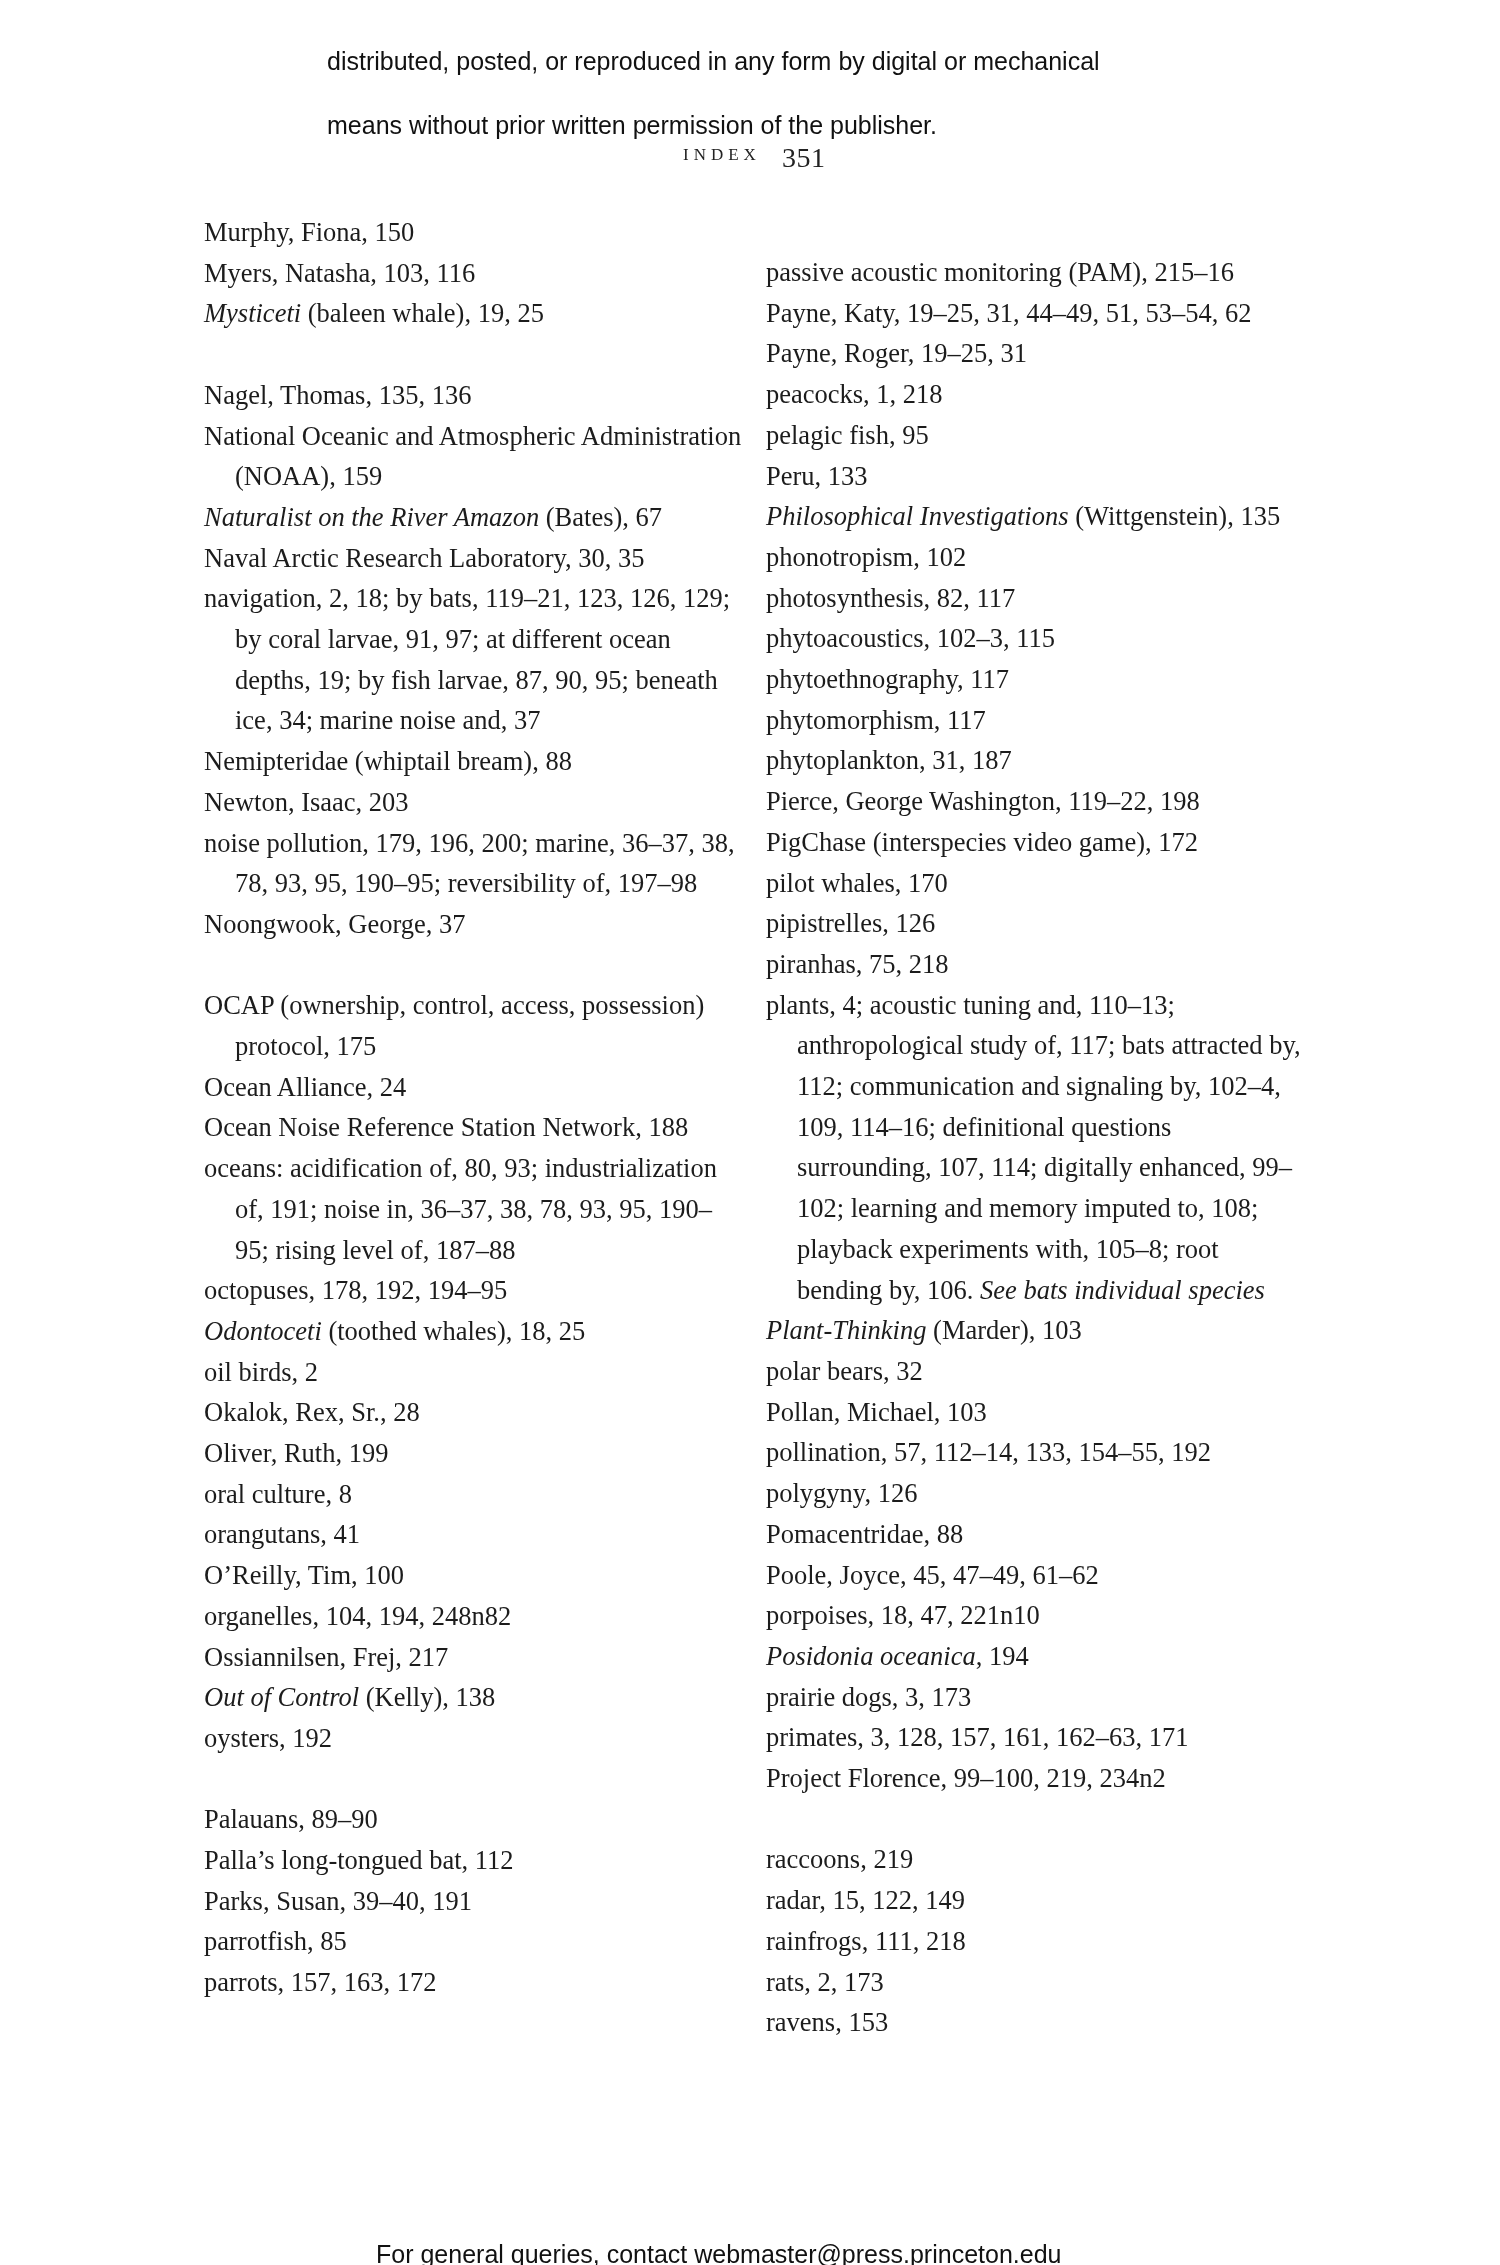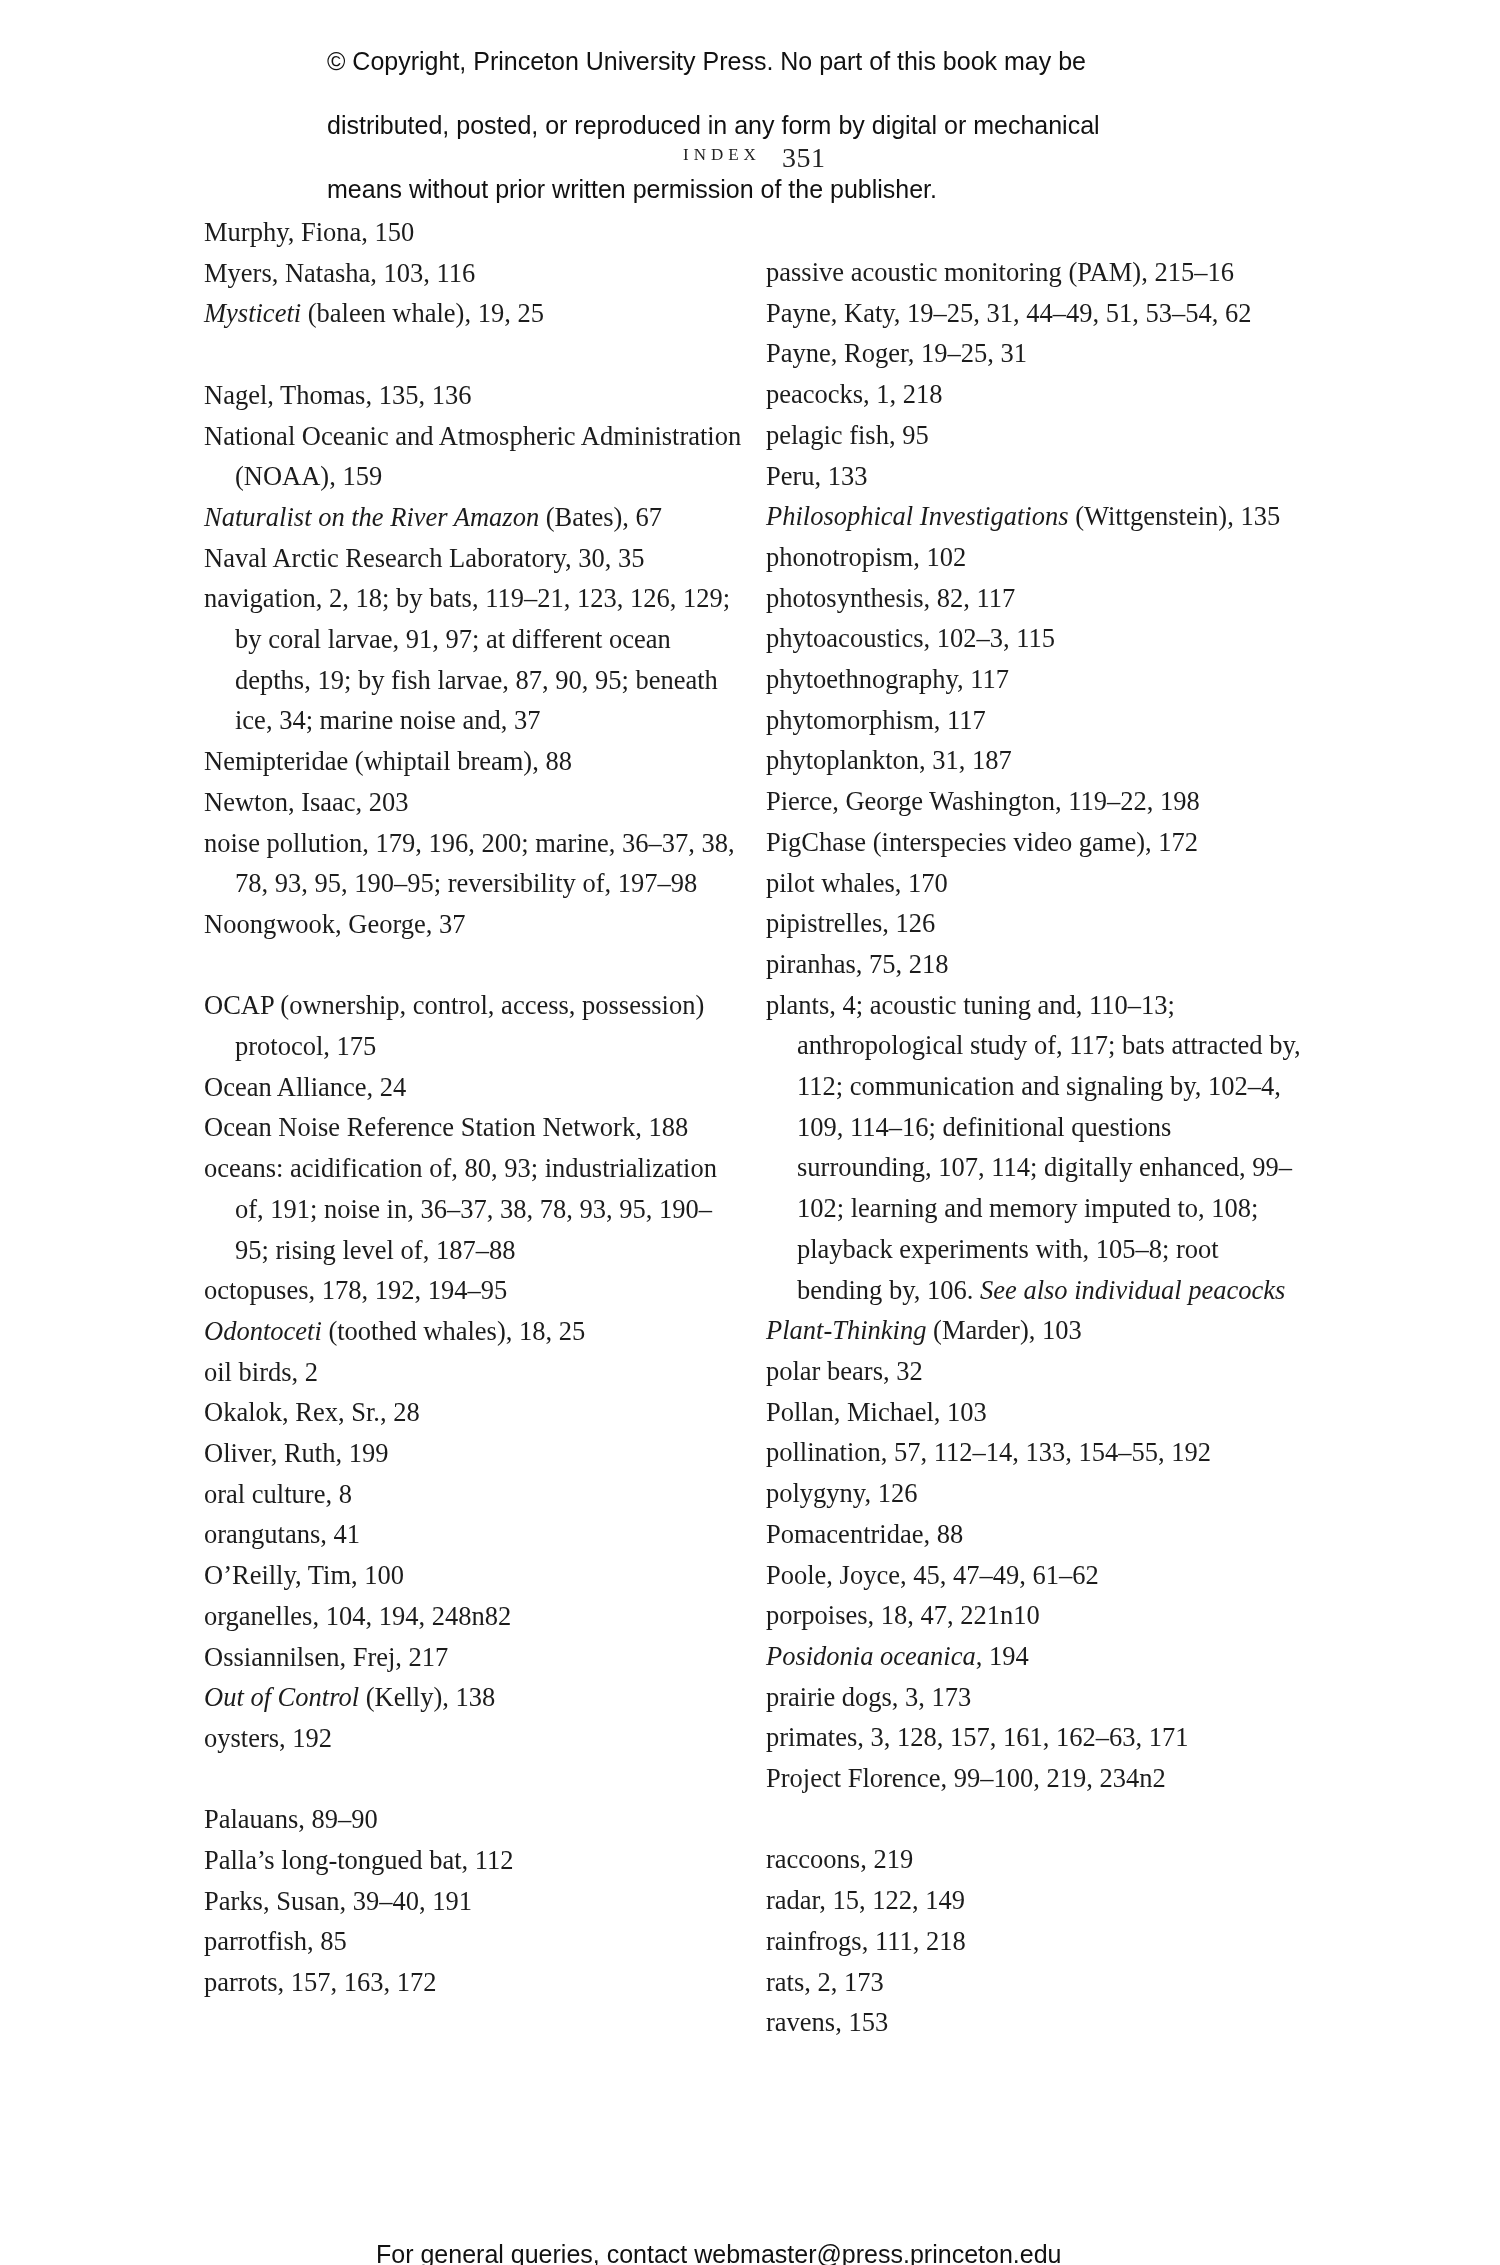--- a/index.html
+++ b/index.html
@@ -31,21 +31,20 @@
   .entry i { font-style: italic; }
   .footer {
     position: absolute; left: 376px; top: 2203px;
     font-family: "Liberation Sans", sans-serif; font-size: 25px; line-height: 32px; color: #111; margin-top: 35px;
   }
 </style>
 </head>
 <body>
 
 <div class="copyright">
-  <div>© Copyright, Princeton University Press. No part of this book may be</div>
   <div>distributed, posted, or reproduced in any form by digital or mechanical</div>
   <div>means without prior written permission of the publisher.</div>
 </div>
 
 <div class="running-head">
   <span class="label">INDEX</span>
   <span class="pagenum">351</span>
 </div>
 
 <div class="column col-left">
@@ -95,21 +94,21 @@
     <p class="entry"><span>photosynthesis, 82, 117</span></p>
     <p class="entry"><span>phytoacoustics, 102–3, 115</span></p>
     <p class="entry"><span>phytoethnography, 117</span></p>
     <p class="entry"><span>phytomorphism, 117</span></p>
     <p class="entry"><span>phytoplankton, 31, 187</span></p>
     <p class="entry"><span>Pierce, George Washington, 119–22, 198</span></p>
     <p class="entry"><span>PigChase (interspecies video game), 172</span></p>
     <p class="entry"><span>pilot whales, 170</span></p>
     <p class="entry"><span>pipistrelles, 126</span></p>
     <p class="entry"><span>piranhas, 75, 218</span></p>
-    <p class="entry"><span>plants, 4; acoustic tuning and, 110–13; anthropological study of, 117; bats attracted by, 112; communication and signaling by, 102–4, 109, 114–16; definitional questions surrounding, 107, 114; digitally enhanced, 99–102; learning and memory imputed to, 108; playback experiments with, 105–8; root bending by, 106. </span><i>See also individual peacocks</i></p>
+    <p class="entry"><span>plants, 4; acoustic tuning and, 110–13; anthropological study of, 117; bats attracted by, 112; communication and signaling by, 102–4, 109, 114–16; definitional questions surrounding, 107, 114; digitally enhanced, 99–102; learning and memory imputed to, 108; playback experiments with, 105–8; root bending by, 106. </span><i>See bats individual species</i></p>
     <p class="entry"><i>Plant-Thinking</i><span> (Marder), 103</span></p>
     <p class="entry"><span>polar bears, 32</span></p>
     <p class="entry"><span>Pollan, Michael, 103</span></p>
     <p class="entry"><span>pollination, 57, 112–14, 133, 154–55, 192</span></p>
     <p class="entry"><span>polygyny, 126</span></p>
     <p class="entry"><span>Pomacentridae, 88</span></p>
     <p class="entry"><span>Poole, Joyce, 45, 47–49, 61–62</span></p>
     <p class="entry"><span>porpoises, 18, 47, 221n10</span></p>
     <p class="entry"><i>Posidonia oceanica</i><span>, 194</span></p>
     <p class="entry"><span>prairie dogs, 3, 173</span></p>

